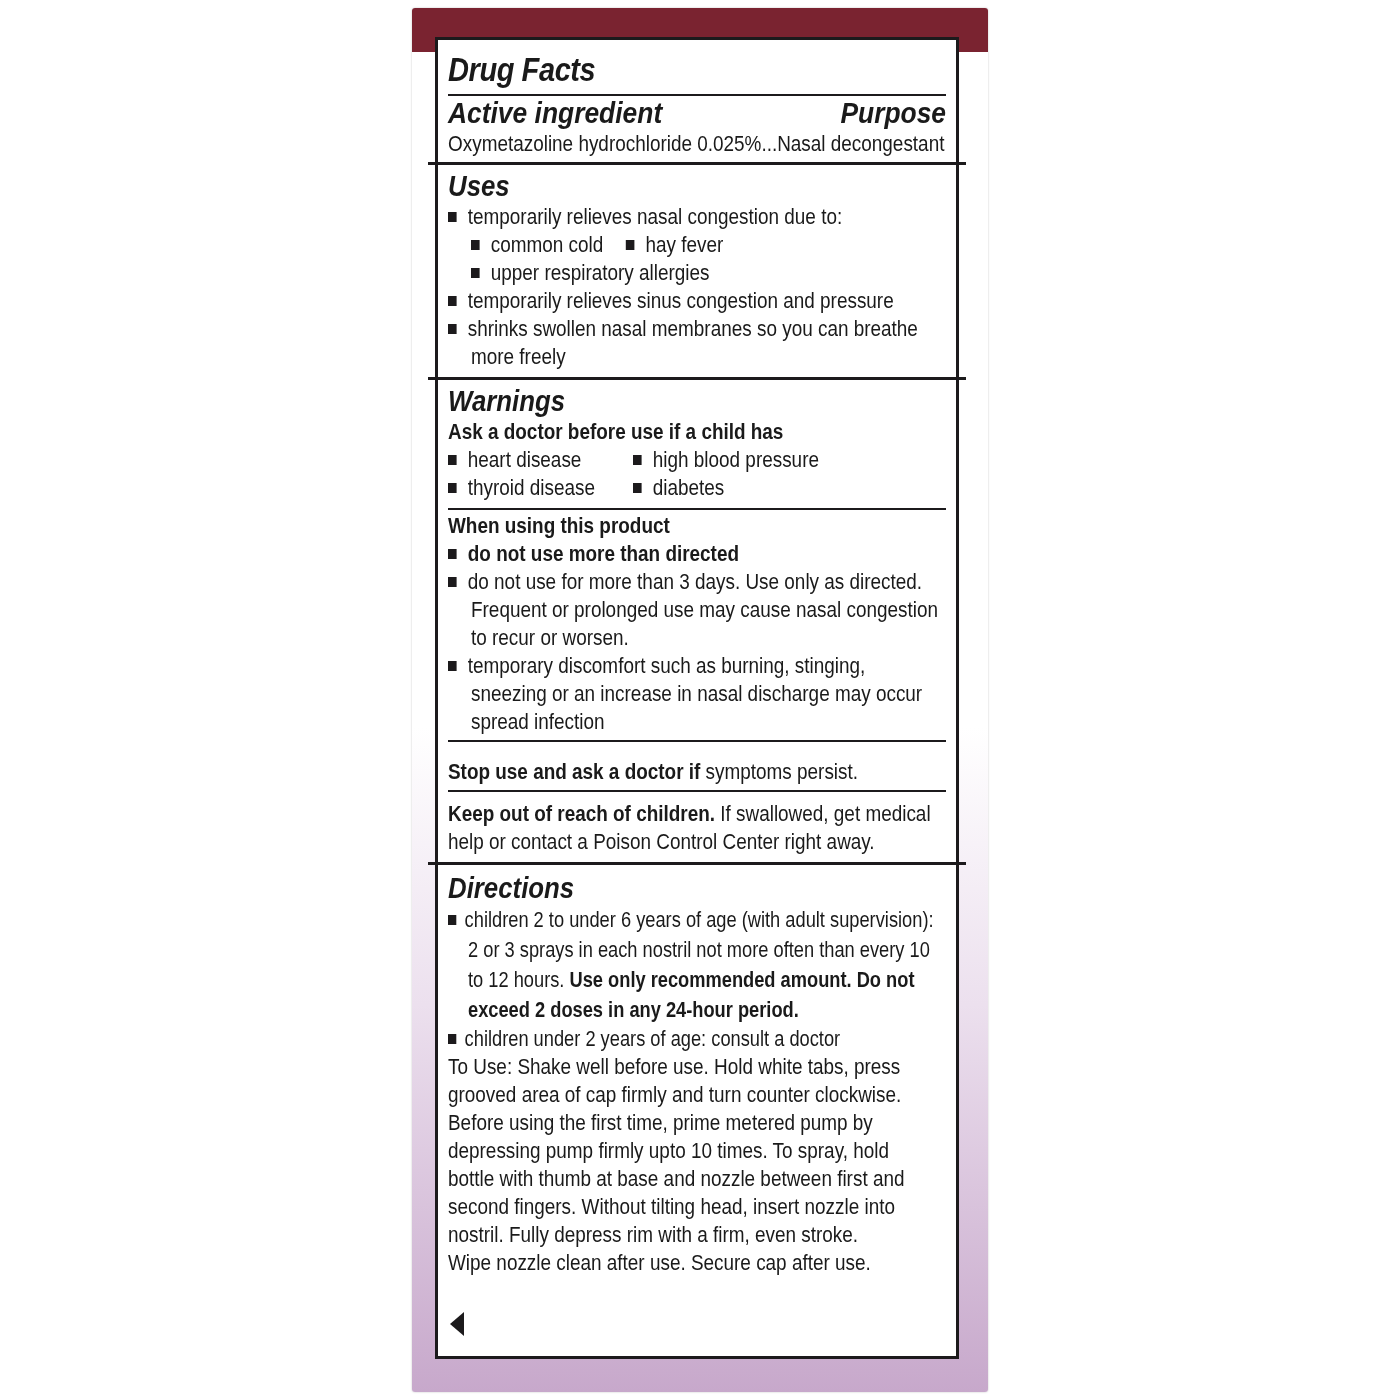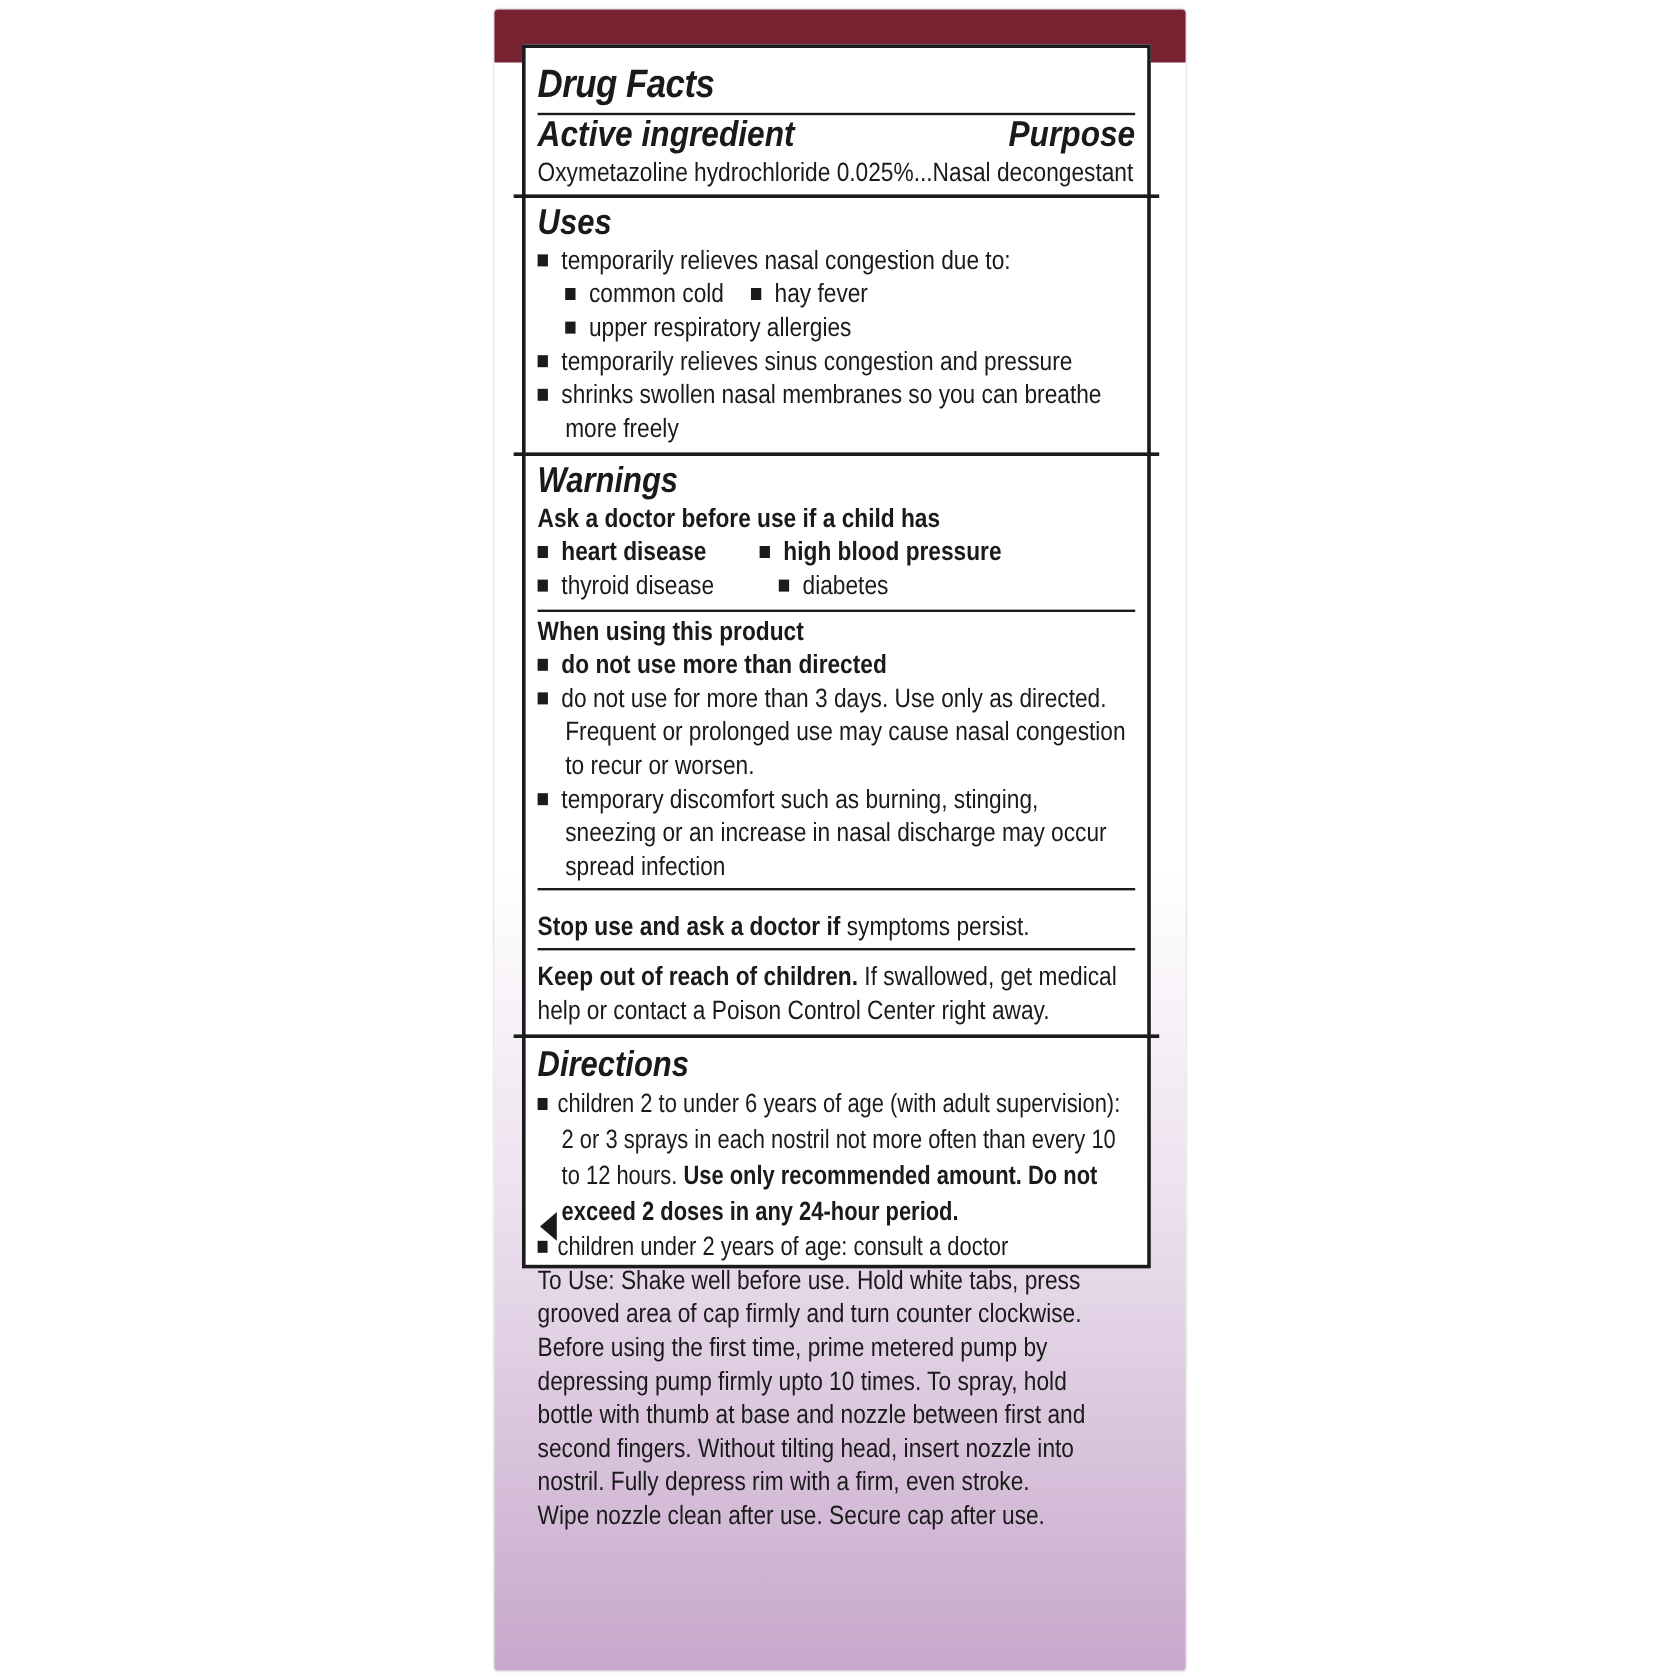--- a/index.html
+++ b/index.html
@@ -1,21 +1,21 @@
 <!DOCTYPE html>
 <html><head>
 <meta charset="utf-8">
 <style>
   html, body { margin:0; padding:0; }
   body { width:1400px; height:1400px; background:#ffffff; position:relative; overflow:hidden; font-family:"Liberation Sans", sans-serif; color:#1a1a1a; }
   .card { position:absolute; left:412px; top:8px; width:576px; height:1384px;
     background:linear-gradient(to bottom, #ffffff 0%, #ffffff 52%, #ece0ee 72%, #c7a8cb 100%);
     border-radius:3px; box-shadow:0 0 2px rgba(0,0,0,0.25); }
   .card .band { position:absolute; left:0; top:0; width:100%; height:44px; background:#7a2330; border-radius:3px 3px 0 0; }
-  .panel { position:absolute; left:23px; top:29px; width:524px; height:1020px; background:#ffffff;
+  .panel { position:absolute; left:23px; top:29px; width:524px; height:1322px; background:#ffffff;
     border:3px solid #1c1a1c; box-sizing:border-box; }
   .inner { padding:0 10px 0 10px; }
   .title { font-weight:bold; font-style:italic; font-size:33px; letter-spacing:-0.5px; line-height:36px; margin-top:12px; transform:scaleX(0.88); transform-origin:left; }
   .hr-thin { border-top:2px solid #1c1a1c; margin:6px 0 0 0; }
   .hr-thick { border-top:3px solid #1c1a1c; margin:0 -10px; }
   .row-head { display:flex; justify-content:space-between; font-weight:bold; font-style:italic; font-size:30px; line-height:34px; }
   .row-head span { display:inline-block; transform:scaleX(0.88); }
   .row-head span.l { transform-origin:left; }
   .row-head span.r { transform-origin:right; }
   .narrow { display:inline-block; transform:scaleX(0.86); transform-origin:left; white-space:nowrap; }
@@ -51,25 +51,25 @@
       <div class="line ind1"><span class="narrow"><span class="bullet"></span><span>upper respiratory allergies</span></span></div>
       <div class="line"><span class="narrow"><span class="bullet"></span><span>temporarily relieves sinus congestion and pressure</span></span></div>
       <div class="line"><span class="narrow"><span class="bullet"></span><span>shrinks swollen nasal membranes so you can breathe</span></span></div>
       <div class="line ind1"><span class="narrow">more freely</span></div>
     </div>
     <div class="hr-thick"></div>
 
     <div class="inner">
       <div class="sec-h"><span class="narrow">Warnings</span></div>
       <div class="sub-h"><span class="narrow">Ask a doctor before use if a child has</span></div>
-      <div class="line" style="display:flex;font-weight:bold;">
+      <div class="line" style="display:flex;">
           <span class="narrow" style="width:185px;"><span class="bullet"></span><span>heart disease</span></span>
           <span class="narrow"><span class="bullet"></span><span>high blood pressure</span></span>
         </div>
-      <div class="line" style="display:flex;gap:16px;">
+      <div class="line" style="display:flex;">
           <span class="narrow" style="width:185px;"><span class="bullet"></span><span>thyroid disease</span></span>
           <span class="narrow"><span class="bullet"></span><span>diabetes</span></span>
         </div>
       <div class="hr-thin" style="margin-top:6px;"></div>
       <div class="sub-h" style="margin-top:2px;"><span class="narrow">When using this product</span></div>
       <div class="line b"><span class="narrow"><span class="bullet"></span><span>do not use more than directed</span></span></div>
       <div class="line"><span class="narrow"><span class="bullet"></span><span>do not use for more than 3 days. Use only as directed.</span></span></div>
       <div class="line ind1"><span class="narrow">Frequent or prolonged use may cause nasal congestion</span></div>
       <div class="line ind1"><span class="narrow">to recur or worsen.</span></div>
       <div class="line"><span class="narrow"><span class="bullet"></span><span>temporary discomfort such as burning, stinging,</span></span></div>

